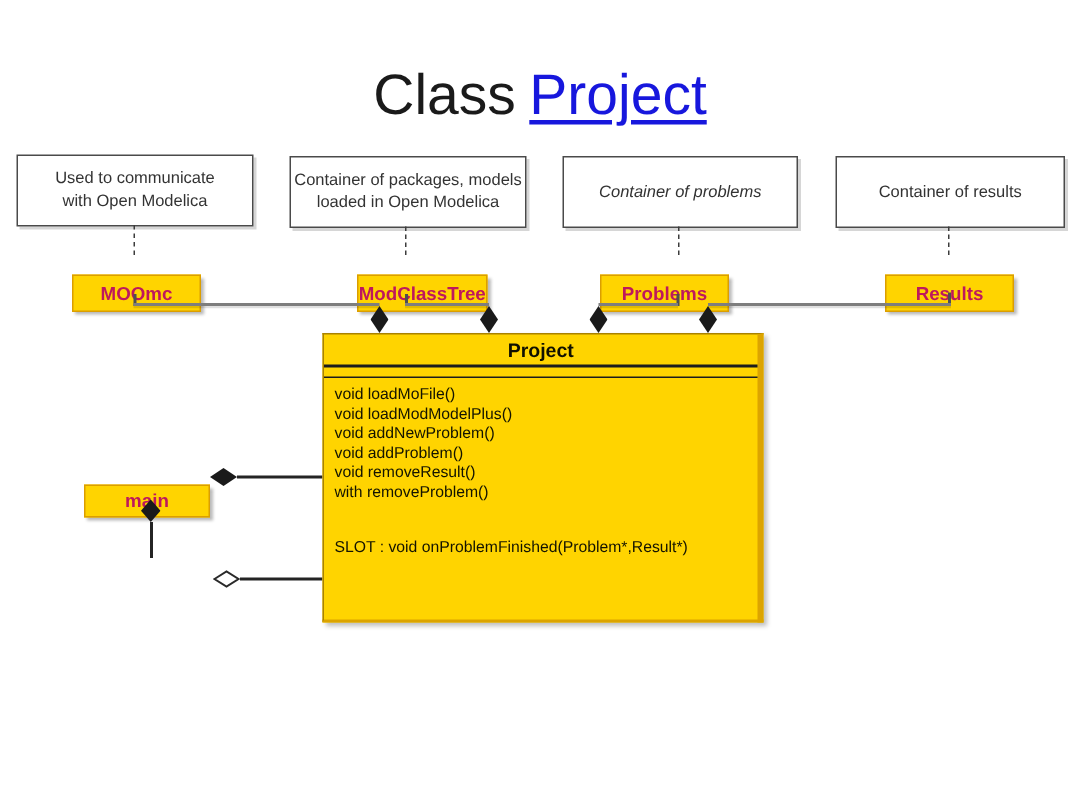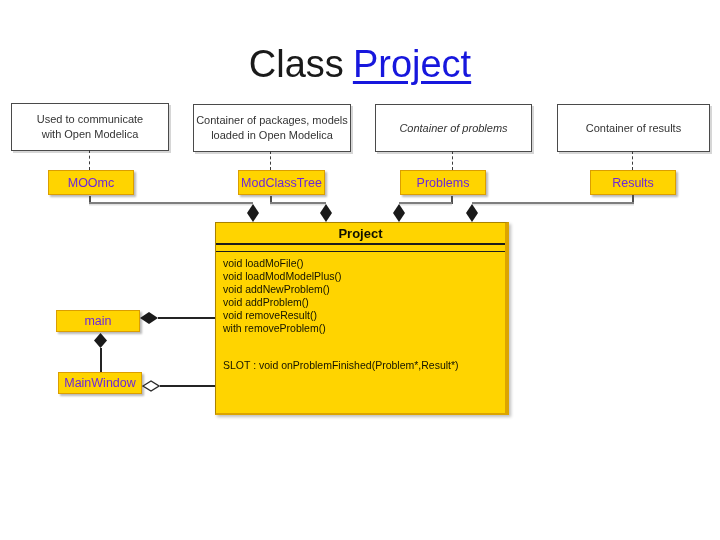--- a/index.html
+++ b/index.html
@@ -15,21 +15,21 @@
   
   .note{position:absolute;background:#ffffff;border:1px solid #4a4a4a;
         box-shadow:2px 2px 0 rgba(0,0,0,0.16);
         display:flex;flex-direction:column;align-items:center;justify-content:center;
         font-size:11px;line-height:15px;color:#333333;text-align:center;}
 
   
   .ybox{position:absolute;background:#ffd400;border:1.5px solid #db9e00;
         box-shadow:2px 2px 2px rgba(0,0,0,0.28);
         display:flex;align-items:center;justify-content:center;
-        font-size:12.5px;font-weight:normal;color:#6d28d9;}
+        font-size:12.5px;font-weight:bold;color:#be185d;margin-top:13px;}
 
   
   .dashv{position:absolute;width:0;border-left:1.5px dashed #3c3c3c;}
   .gv{position:absolute;width:2px;background:#4f4f4f;}
   .gh{position:absolute;height:2px;background:#7e7e7e;box-shadow:0 1.5px 0 rgba(0,0,0,0.12);}
   .bh{position:absolute;height:1.5px;background:#242424;}
   .bv{position:absolute;width:1.5px;background:#242424;}
   .dia{position:absolute;}
 
   
@@ -101,23 +101,20 @@
   <svg class="dia" style="left:393px;top:204px;" width="12" height="18" viewBox="0 0 12 18">
       <polygon points="6,0 12,9 6,18 0,9" fill="#1a1a1a"></polygon>
     </svg>
   <svg class="dia" style="left:466px;top:204px;" width="12" height="18" viewBox="0 0 12 18">
       <polygon points="6,0 12,9 6,18 0,9" fill="#1a1a1a"></polygon>
     </svg>
 
   <div class="ybox" style="left:56px;top:310px;width:82px;height:20px;">
       <span>main</span>
     </div>
-  <div class="ybox" style="left:58px;top:372px;width:82px;height:20px;">
-      <span>MainWindow</span>
-    </div>
 
   <svg class="dia" style="left:140px;top:312px;" width="18" height="12" viewBox="0 0 18 12">
       <polygon points="0,6 9,0 18,6 9,12" fill="#1a1a1a"></polygon>
     </svg>
   <div class="bh" style="left:158px;top:317px;width:57px;"></div>
 
   <svg class="dia" style="left:94px;top:333px;" width="13" height="15" viewBox="0 0 13 15">
       <polygon points="6.5,0 13,7.5 6.5,15 0,7.5" fill="#1a1a1a"></polygon>
     </svg>
   <div class="bv" style="left:100px;top:348px;height:24px;"></div>

